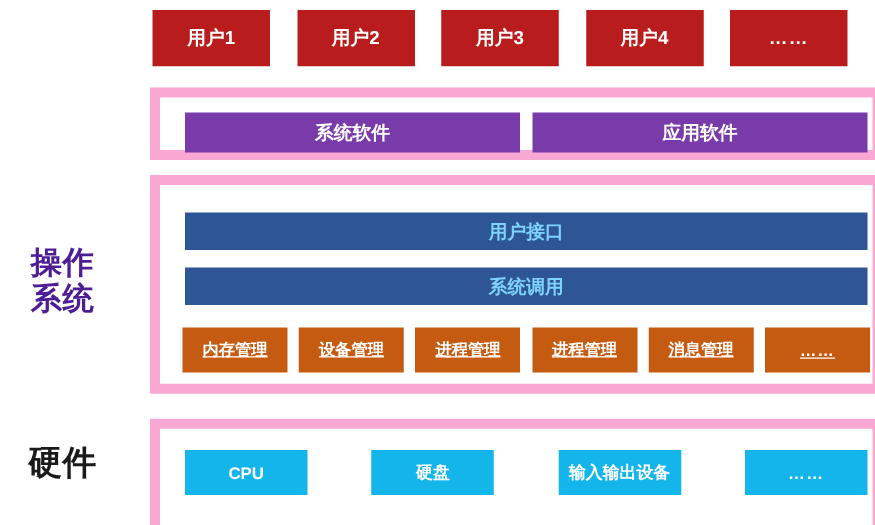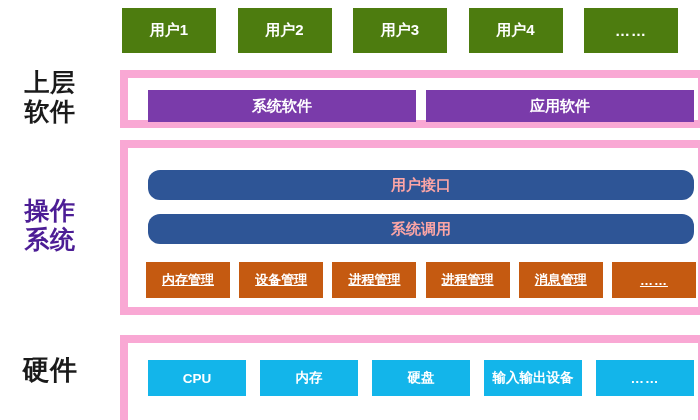--- a/index.html
+++ b/index.html
@@ -68,21 +68,21 @@
     left: 122px;
     top: 8px;
     width: 556px;
     height: 45px;
     display: flex;
     justify-content: space-between;
   }
   .user-box {
     width: 94px;
     height: 45px;
-    background: #4d7c0f;
+    background: #b91c1c;
     color: #ffffff;
     font-size: 15px;
     font-weight: bold;
     display: flex;
     align-items: center;
     justify-content: center;
     box-sizing: border-box;
     box-shadow: 0 0 0 1px rgba(255,255,255,0.0);
   }
 
@@ -122,28 +122,27 @@
     box-sizing: border-box;
   }
 
   
   .blue-bar {
     position: absolute;
     left: 20px;
     width: 546px;
     height: 30px;
     background: #2E5596;
-    color: #fca5a5;
+    color: #7dd3fc;
     font-size: 15px;
     font-weight: bold;
     display: flex;
     align-items: center;
     justify-content: center;
     box-sizing: border-box;
-    border-radius: 12px;
   }
   .blue-ui  { top: 22px; }
   .blue-sys { top: 66px; }
 
   
   .mod-row {
     position: absolute;
     left: 18px;
     top: 114px;
     width: 550px;
@@ -187,22 +186,20 @@
     justify-content: center;
     box-sizing: border-box;
   }
   .ellipsis-txt { letter-spacing: 1px; }
 </style>
 </head>
 <body>
 
 <div id="diagram">
 
-  <div class="side-label label-upper">上层
-软件</div>
   <div class="side-label label-os">操作
 系统</div>
   <div class="side-label label-hw">硬件</div>
 
   <div class="user-row">
     <div class="user-box">
       <span>用户1</span>
     </div>
     <div class="user-box">
       <span>用户2</span>
@@ -259,23 +256,20 @@
       </div>
     </div>
   </div>
 
   <div class="frame frame-hw">
     <div class="hw-row">
       <div class="hw-box">
         <span>CPU</span>
       </div>
       <div class="hw-box">
-        <span>内存</span>
-      </div>
-      <div class="hw-box">
         <span>硬盘</span>
       </div>
       <div class="hw-box">
         <span>输入输出设备</span>
       </div>
       <div class="hw-box">
         <span class="ellipsis-txt">……</span>
       </div>
     </div>
   </div>

